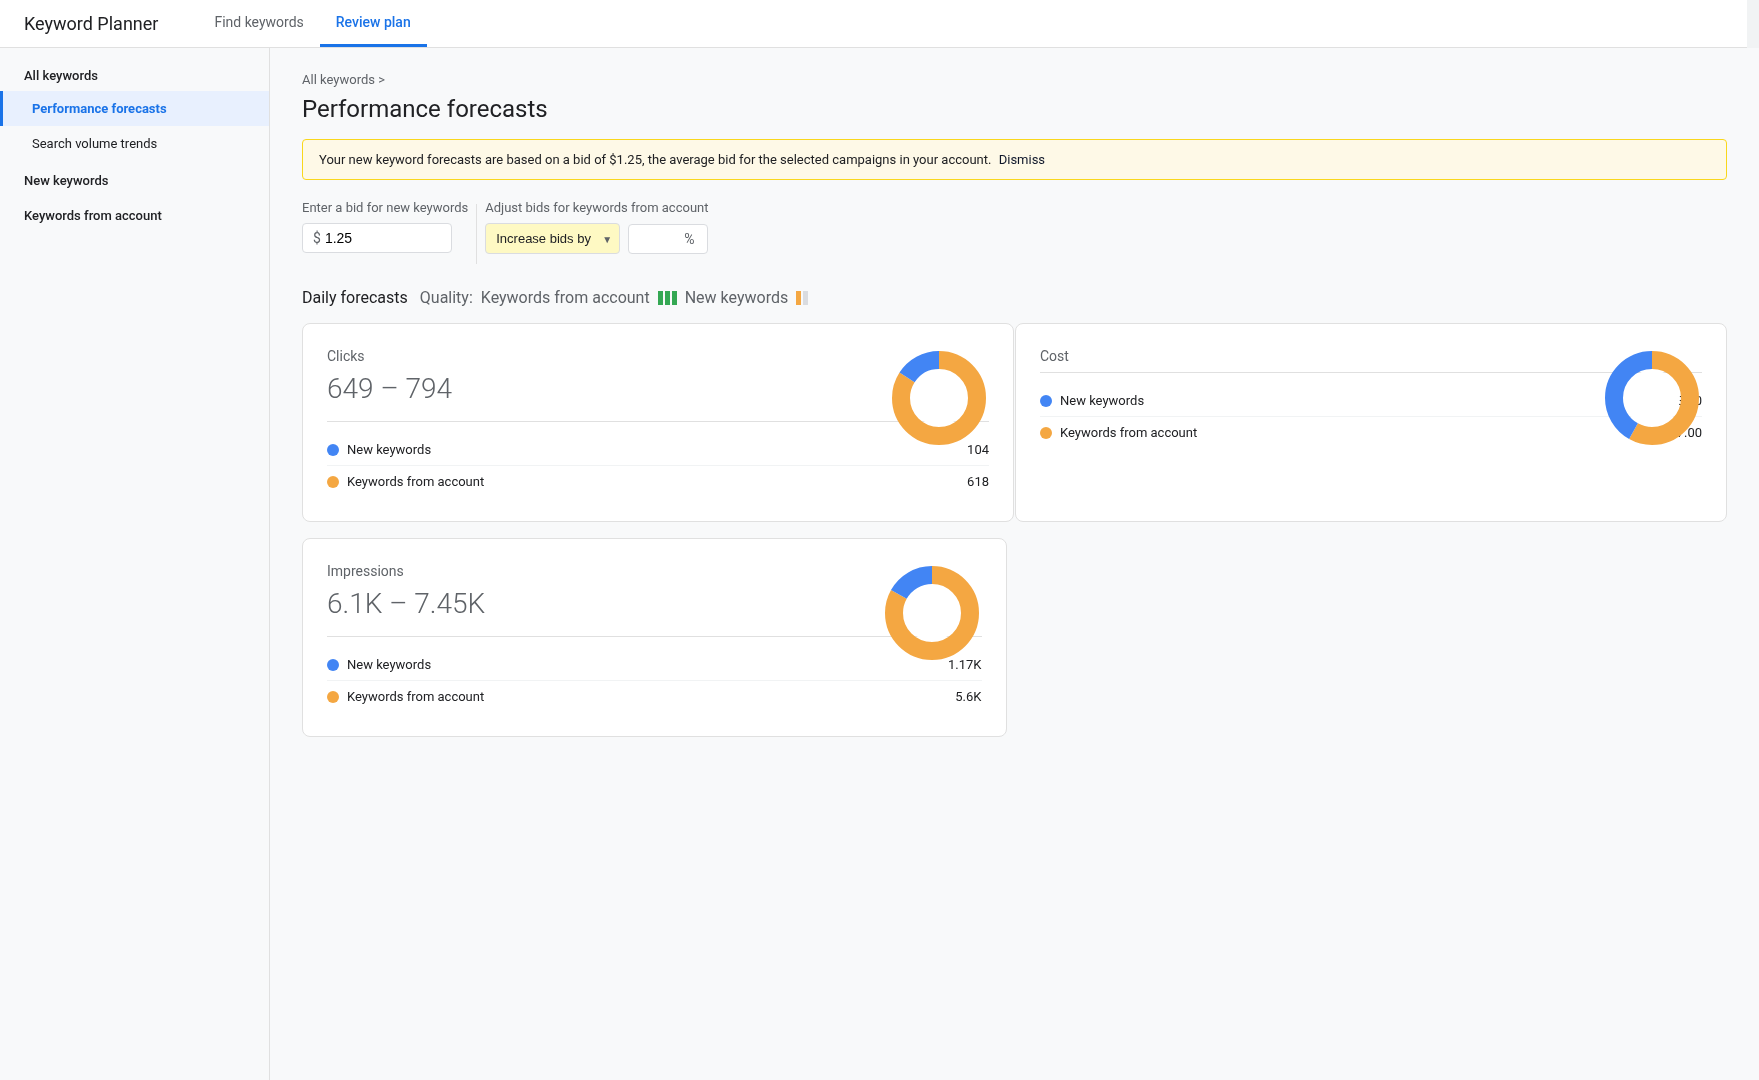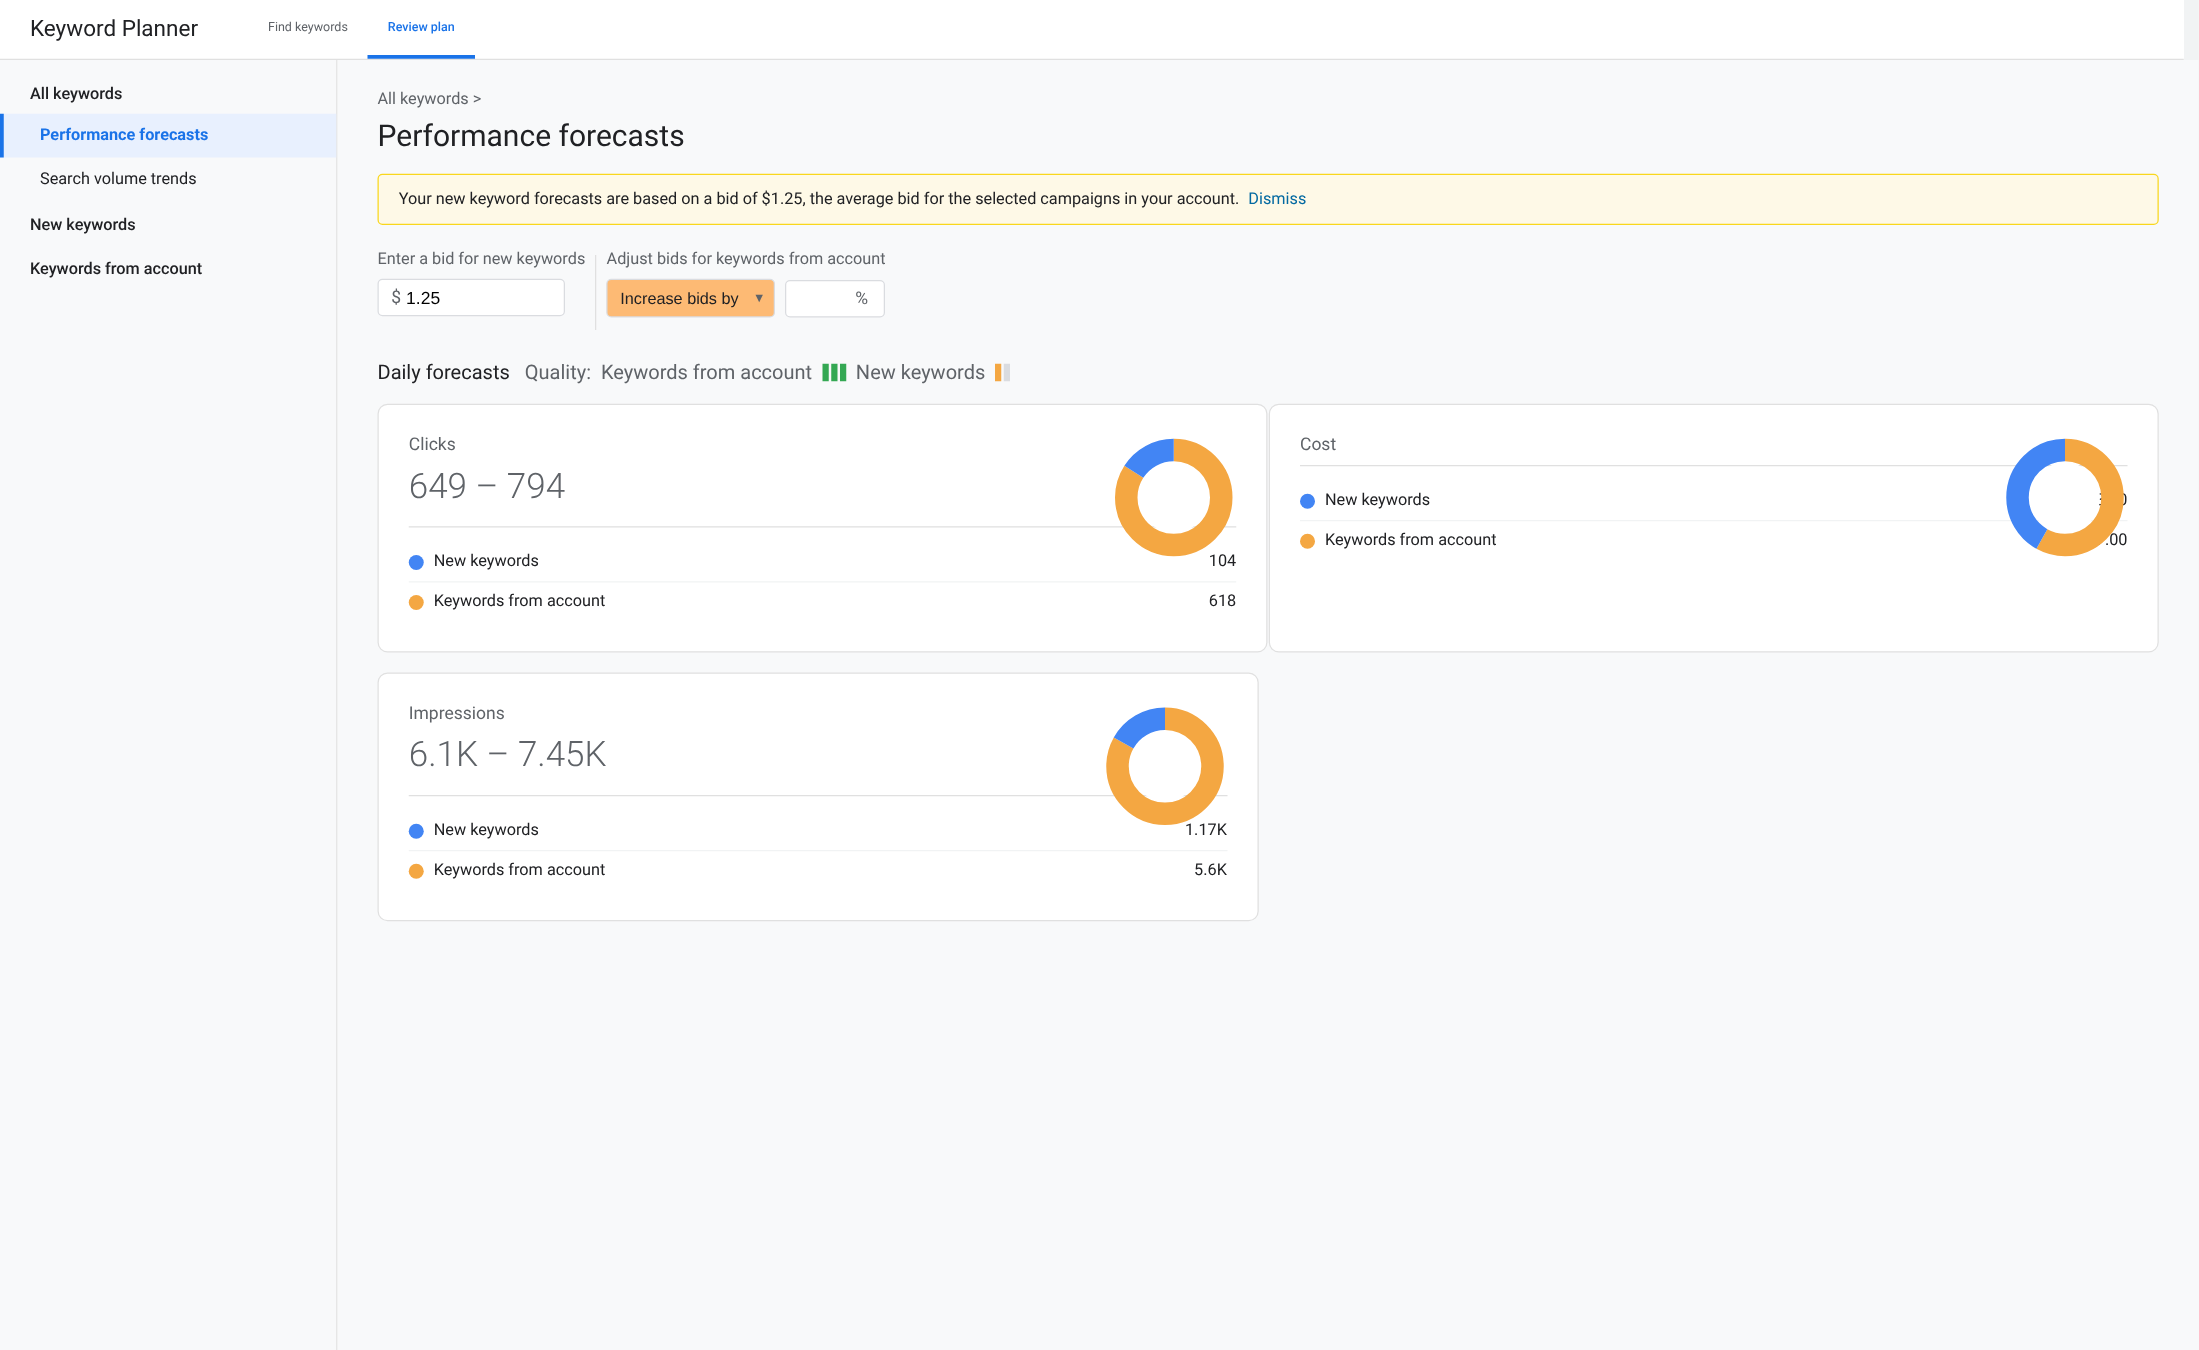--- a/index.html
+++ b/index.html
@@ -26,21 +26,21 @@
     .nav-tabs {
       display: flex;
       align-items: center;
       height: 100%;
     }
     .nav-tab {
       padding: 0 16px;
       height: 100%;
       display: flex;
       align-items: center;
-      font-size: 10px;
+      font-size: 14px;
       color: #5f6368;
       cursor: pointer;
       border-bottom: 3px solid transparent;
       text-decoration: none;
     }
     .nav-tab.active {
       color: #1a73e8;
       border-bottom-color: #1a73e8;
       font-weight: 500;
     }
@@ -115,21 +115,21 @@
       border-radius: 4px;
       padding: 12px 16px;
       font-size: 13px;
       color: #202124;
       margin-bottom: 20px;
       display: flex;
       align-items: center;
       justify-content: space-between;
     }
     .alert-banner .dismiss-link {
-      color: #0369a1;
+      color: #0f172a;
       cursor: pointer;
       margin-left: 4px;
       text-decoration: none;
     }
 
     
     .bid-controls {
       display: flex;
       align-items: flex-start;
       gap: 8px;
@@ -184,21 +184,21 @@
       position: relative;
       display: inline-block;
     }
     .bid-select {
       appearance: none;
       border: 1px solid #dadce0;
       border-radius: 4px;
       padding: 7px 28px 7px 10px;
       font-size: 13px;
       color: #202124;
-      background: #fdba74;
+      background: #fef9c3;
       cursor: pointer;
       outline: none;
     }
     .select-arrow {
       position: absolute;
       right: 8px;
       top: 50%;
       transform: translateY(-50%);
       pointer-events: none;
       color: #5f6368;

